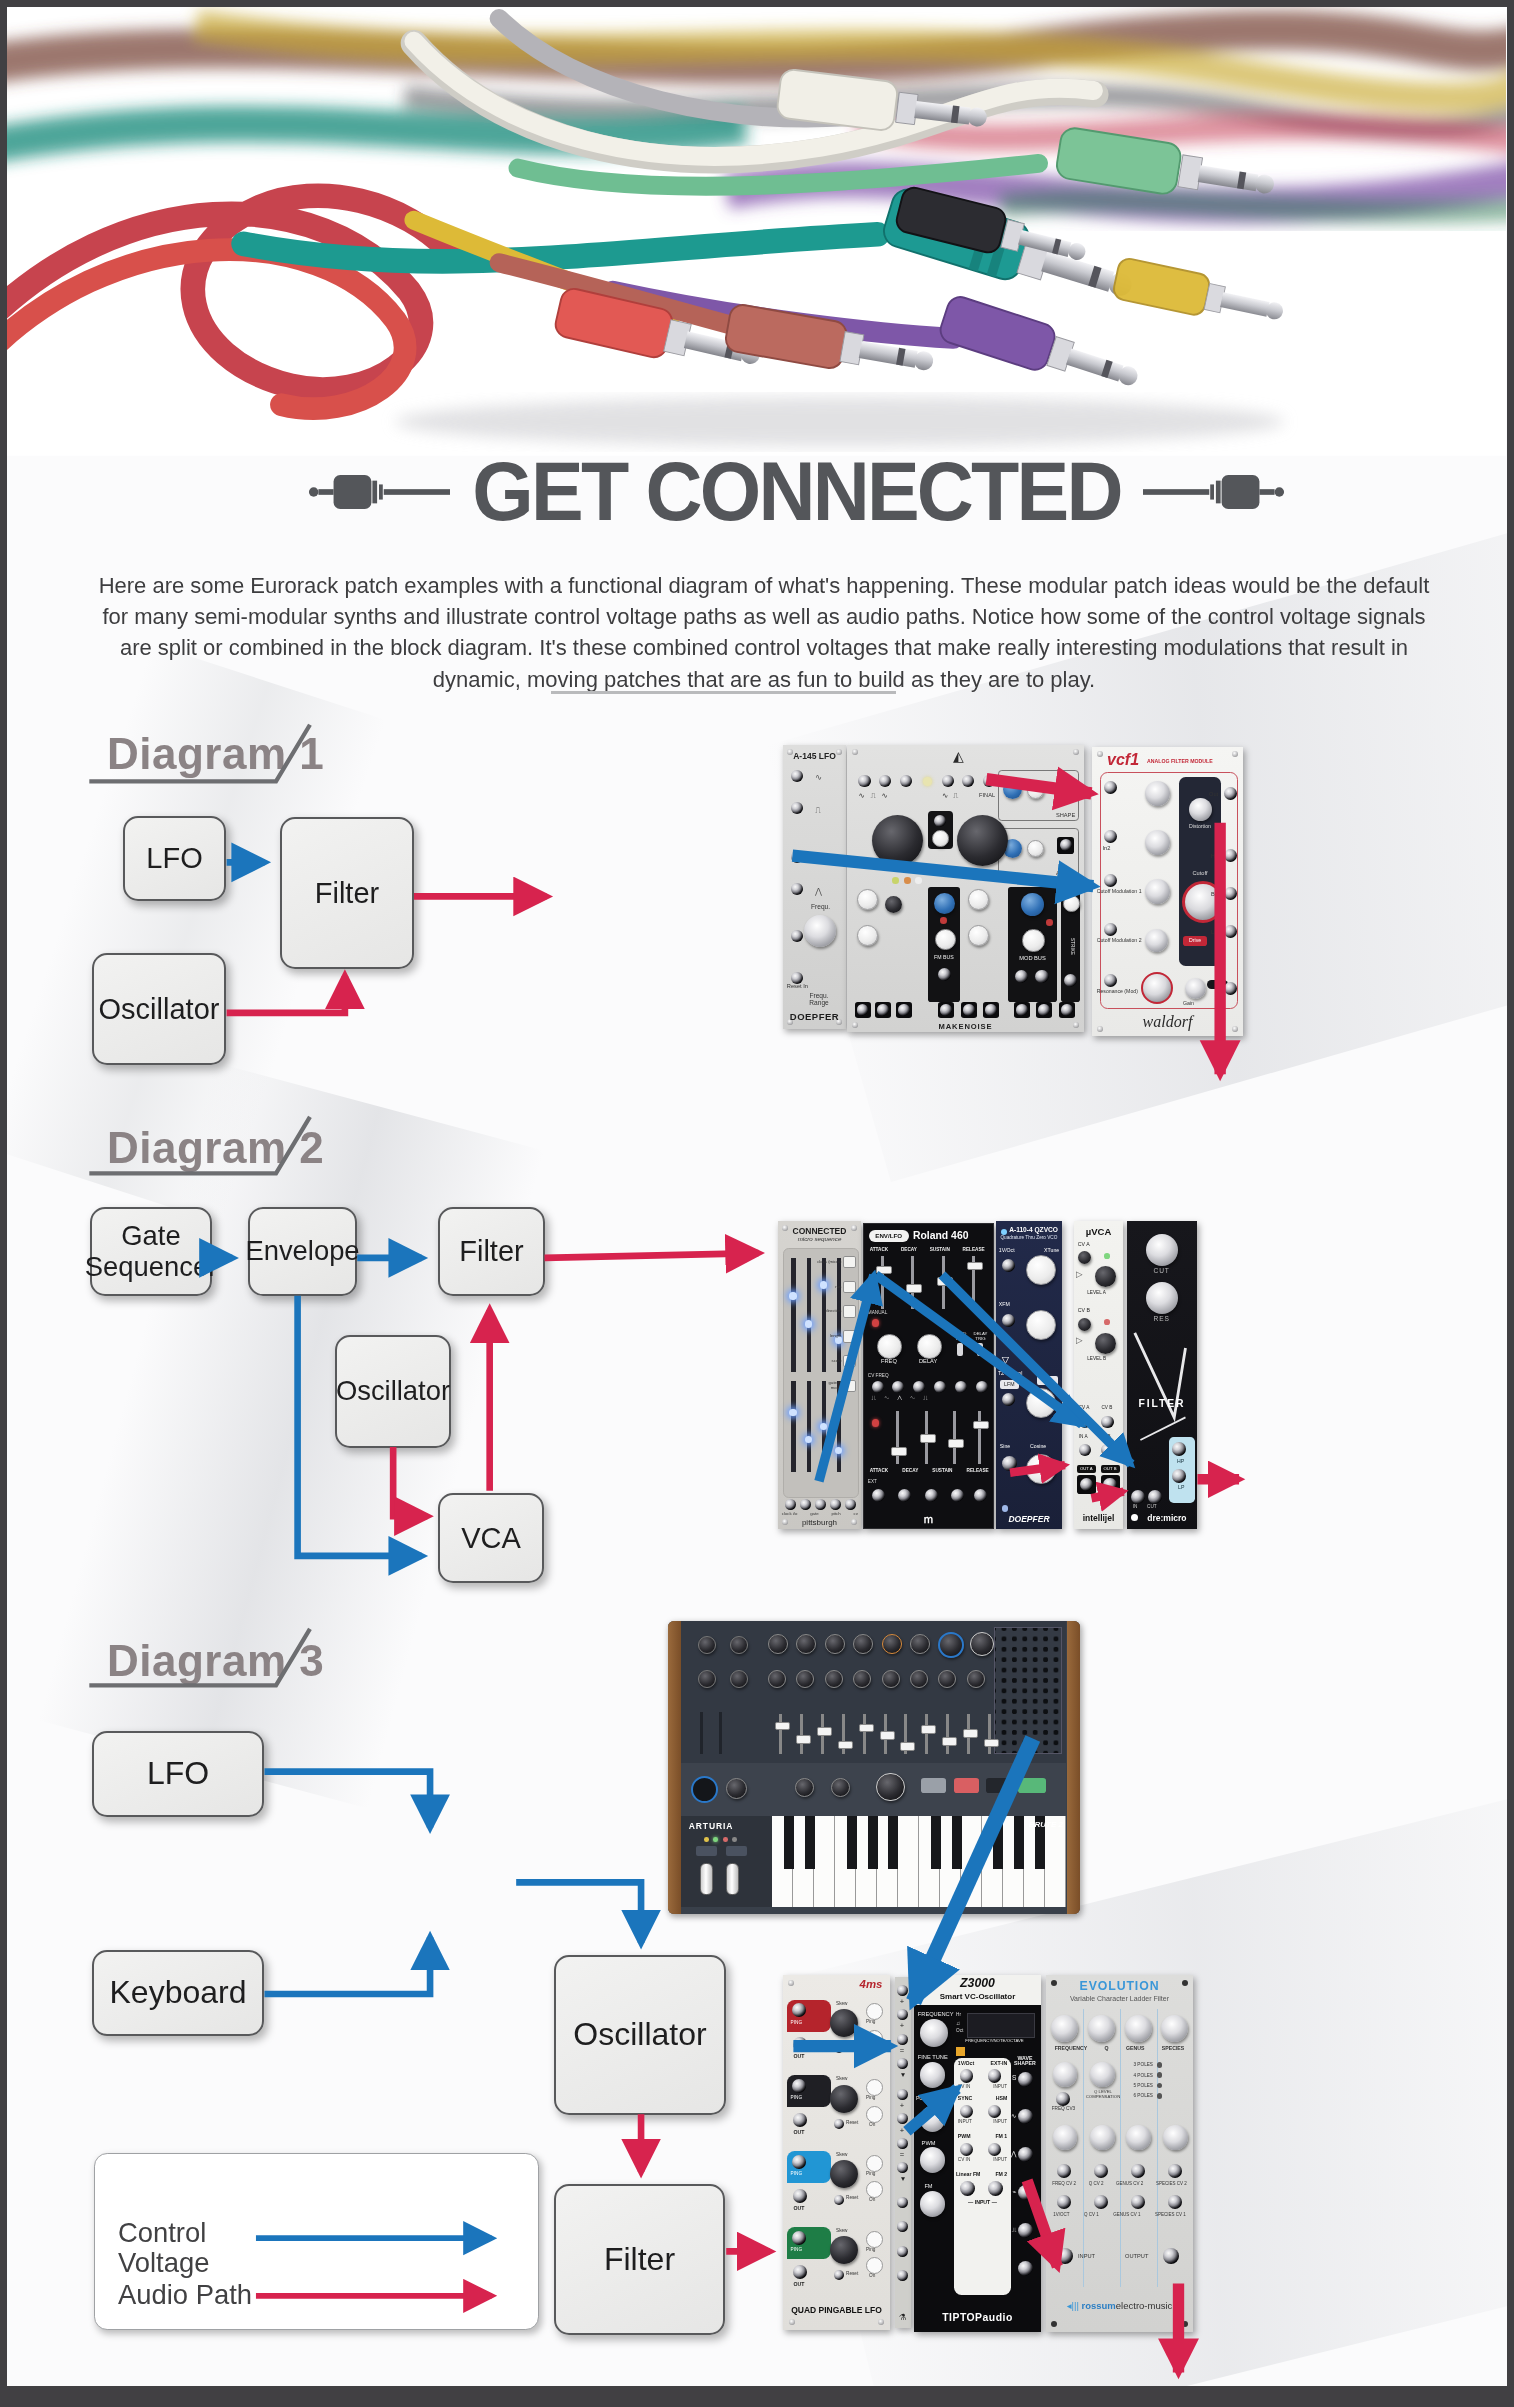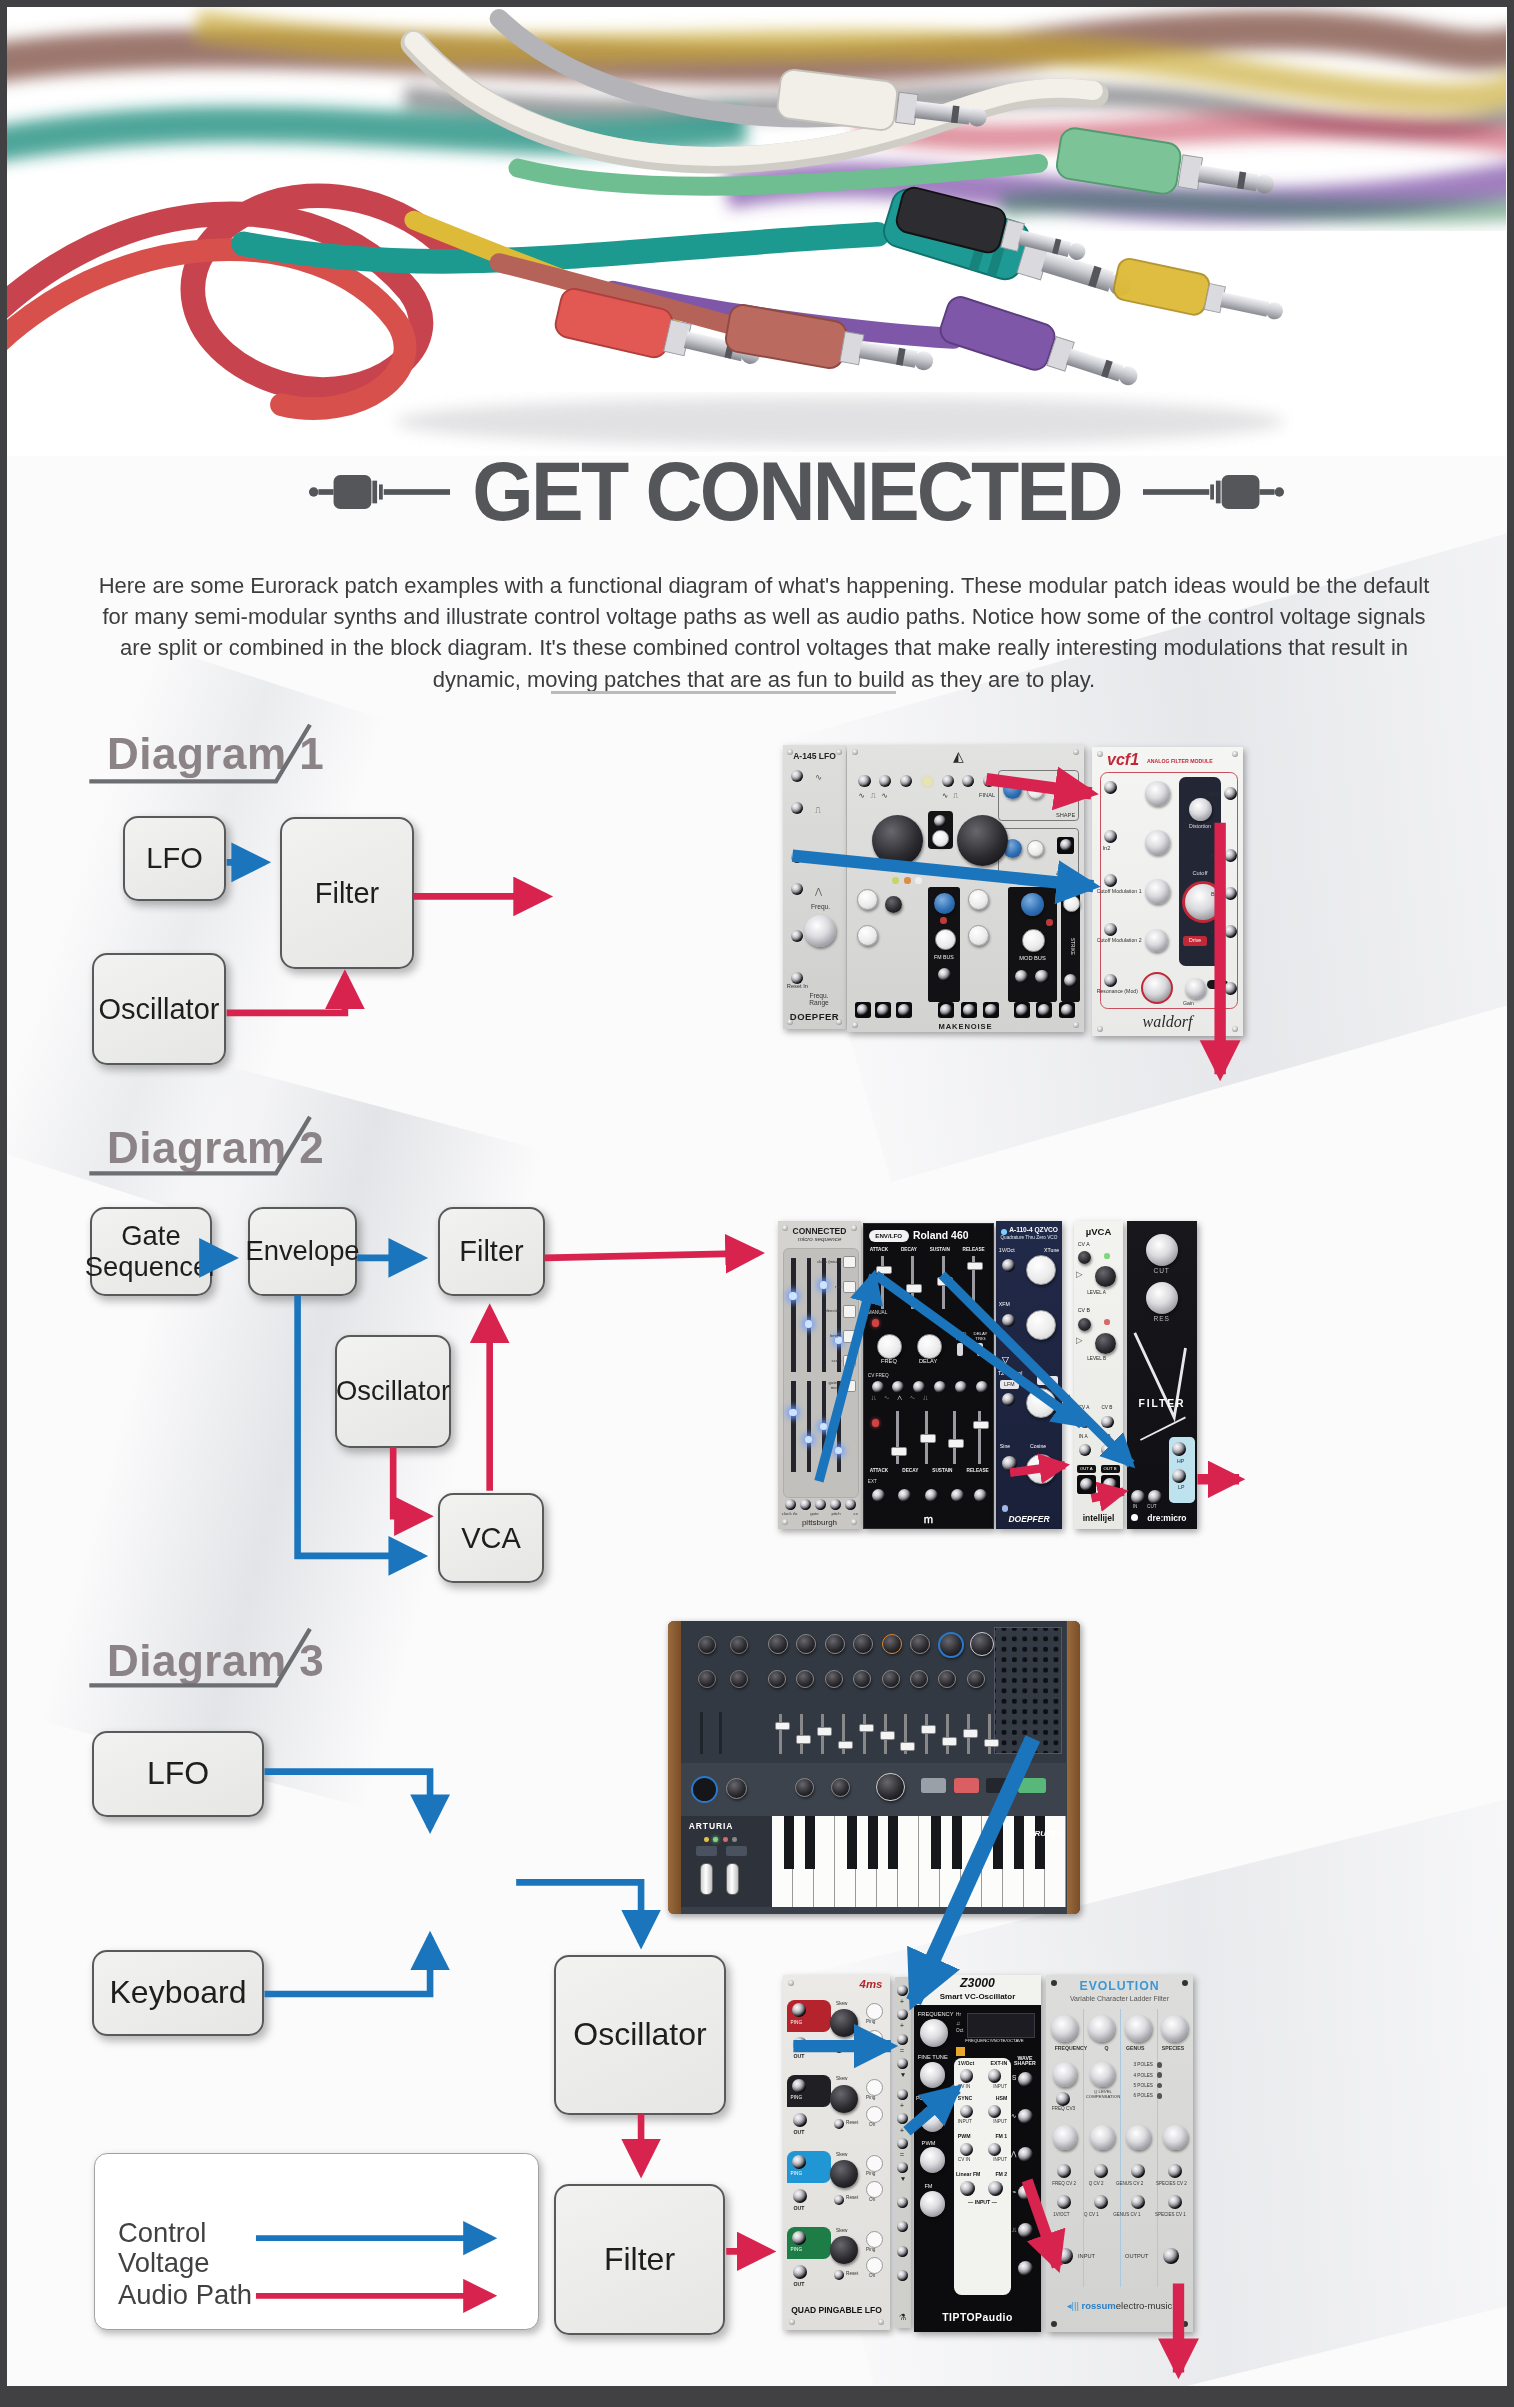--- a/index.html
+++ b/index.html
@@ -689,21 +689,21 @@
       <div style="position:absolute;left:33px;top:0;width:9.5px;height:53px;background:#17181b"></div>
       <div style="position:absolute;left:75px;top:0;width:9.5px;height:53px;background:#17181b"></div>
       <div style="position:absolute;left:96px;top:0;width:9.5px;height:53px;background:#17181b"></div>
       <div style="position:absolute;left:116px;top:0;width:9.5px;height:53px;background:#17181b"></div>
       <div style="position:absolute;left:159px;top:0;width:9.5px;height:53px;background:#17181b"></div>
       <div style="position:absolute;left:180px;top:0;width:9.5px;height:53px;background:#17181b"></div>
       <div style="position:absolute;left:221px;top:0;width:9.5px;height:53px;background:#17181b"></div>
       <div style="position:absolute;left:242px;top:0;width:9.5px;height:53px;background:#17181b"></div>
       <div style="position:absolute;left:263px;top:0;width:9.5px;height:53px;background:#17181b"></div>
     </div>
-    <div class="t" style="right:17px;top:209px;font-size:8px;font-weight:bold;color:#fff;font-style:italic">BRUTE 2</div>
+    <div class="t" style="right:17px;top:200px;font-size:8px;font-weight:bold;color:#fff;font-style:italic">BRUTE 2</div>
   </div>
 
   <div class="panel" style="left:776px;top:1968px;width:107px;height:355px;background:linear-gradient(180deg,#eceae6,#e0deda)">
     <div class="scrw" style="left:4.7px;top:4.7px"></div>
     <div class="t" style="right:7.6px;top:3.8px;font-size:11.4px;font-weight:900;font-style:italic;color:#b5242c">4ms</div>
 
     <div style="position:absolute;left:3.8px;top:24.6px;width:44px;height:32px;background:#b5242c;border-radius:7.6px 7.6px 7.6px 0">
       <div class="jack" style="left:5.7px;top:3.8px;width:14px;height:14px"></div>
       <div class="t" style="left:3.8px;top:21px;font-size:4.7px;color:#fff">PING</div>
     </div>

